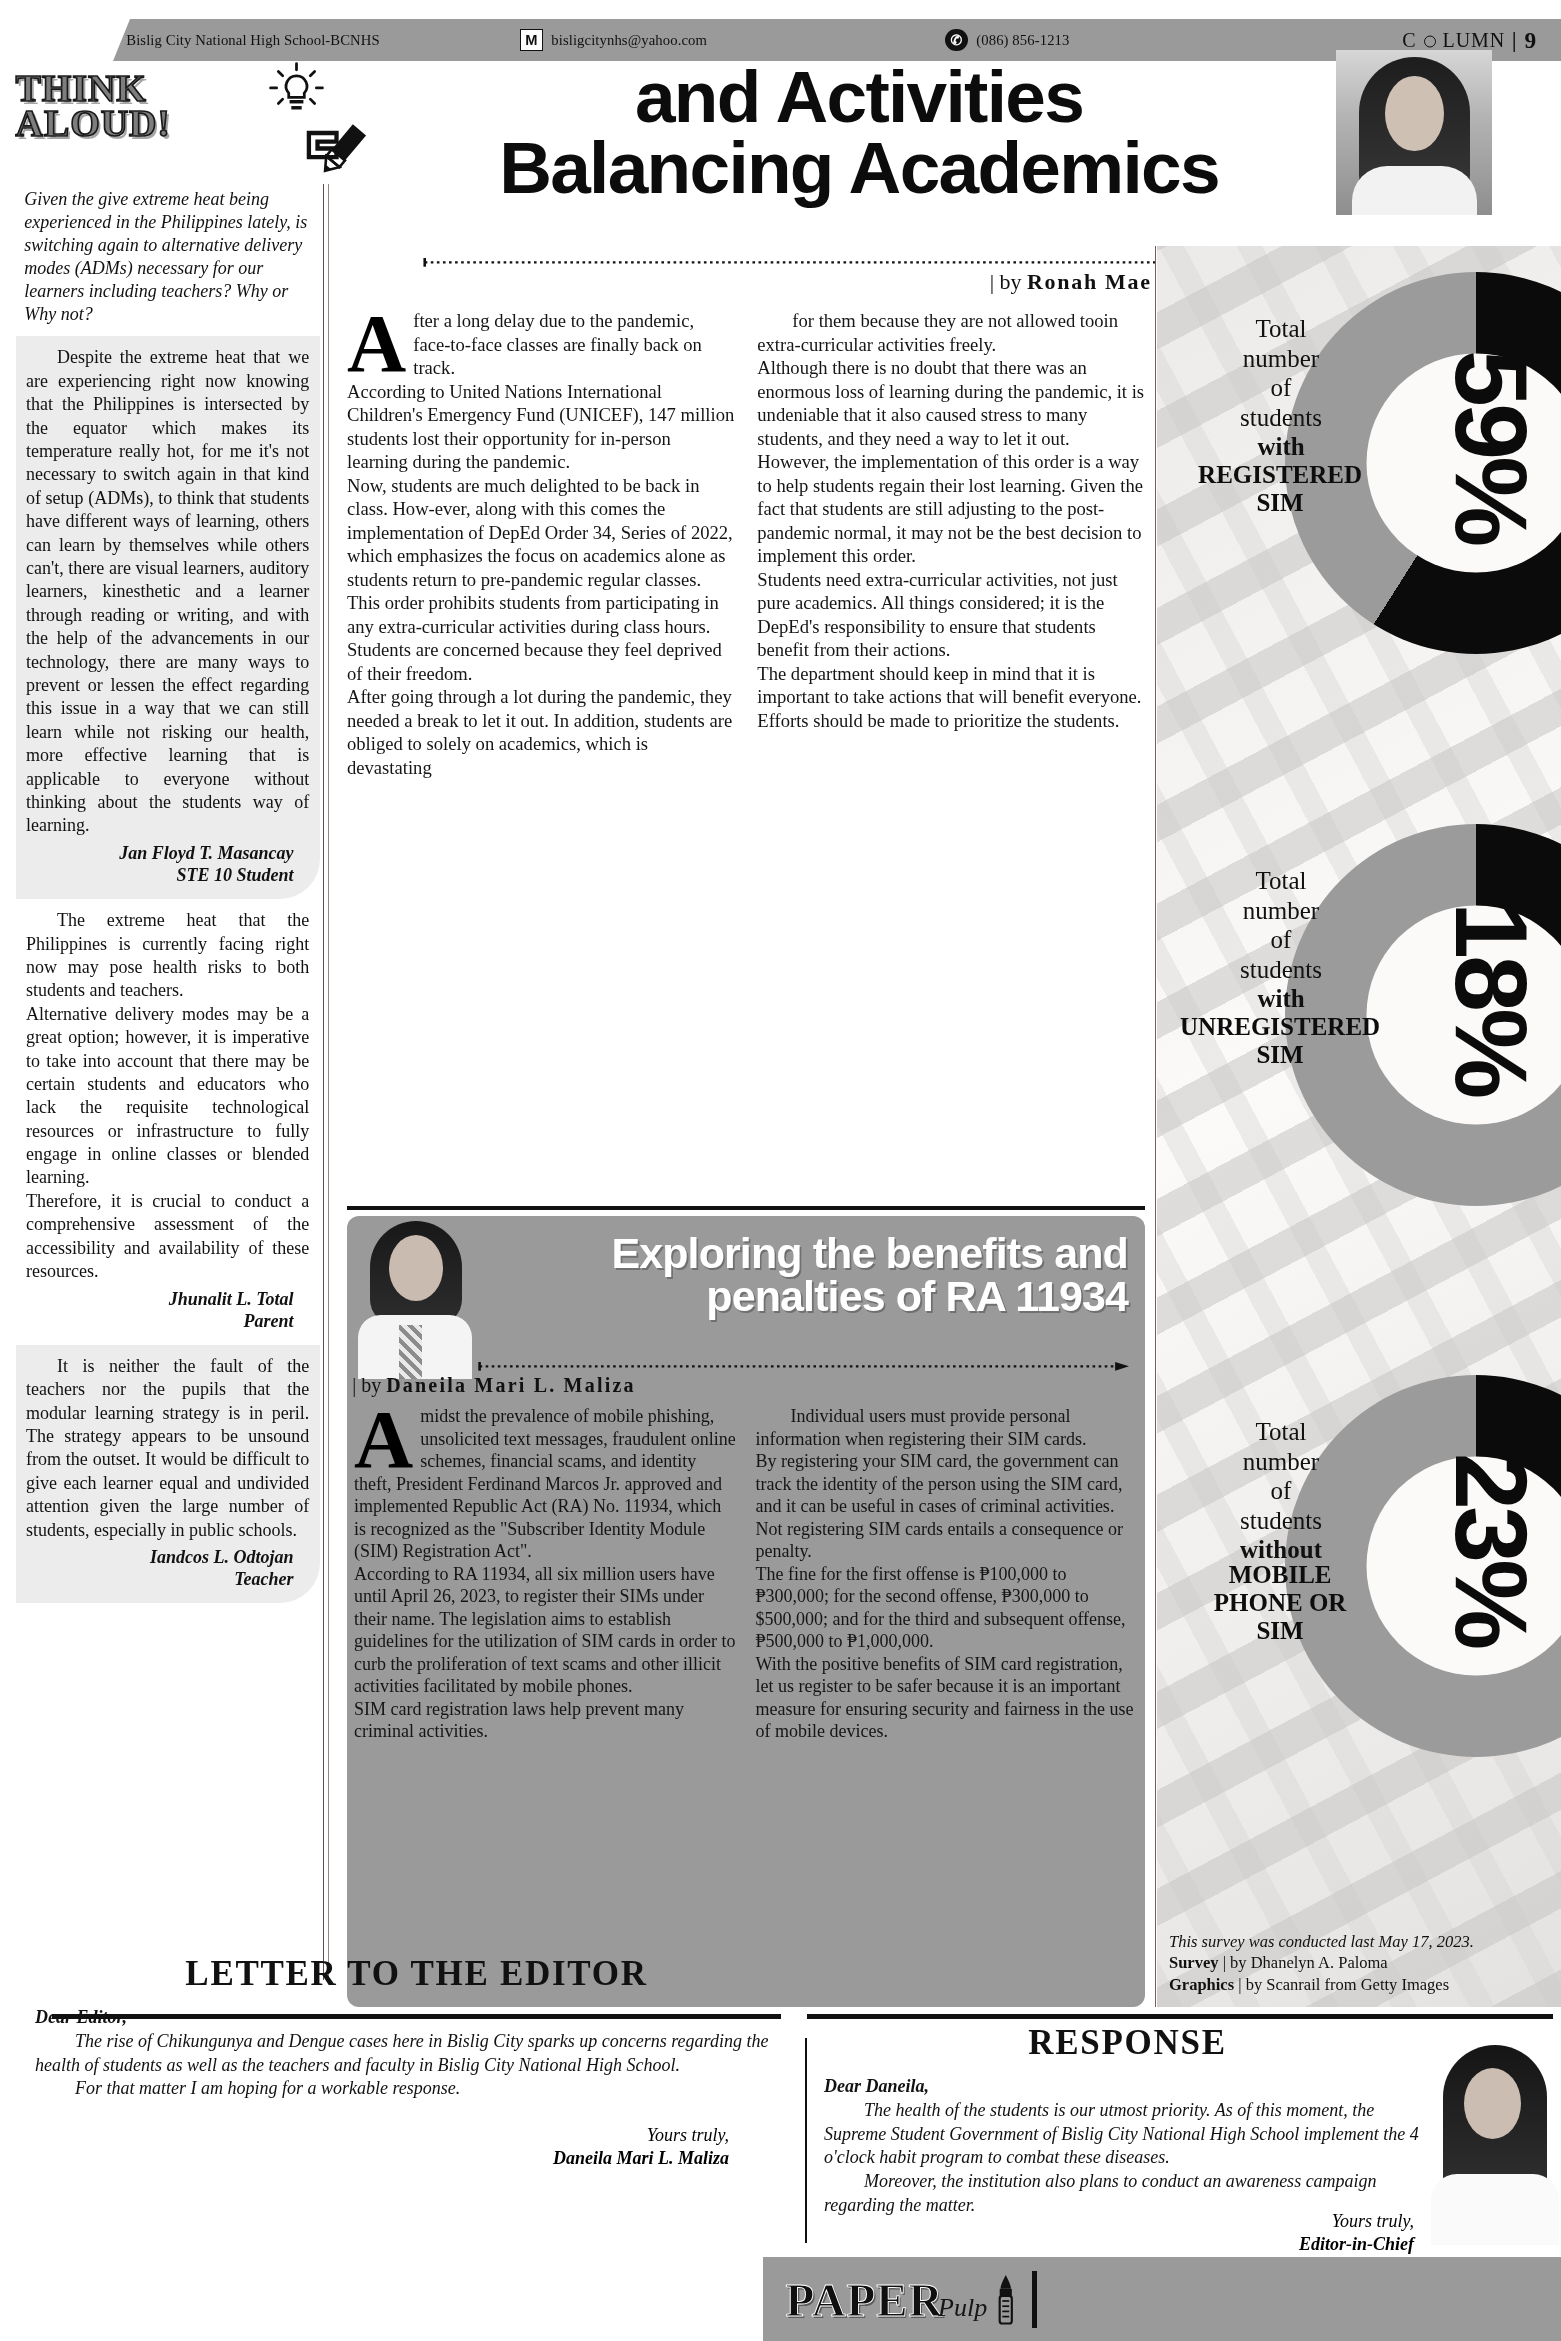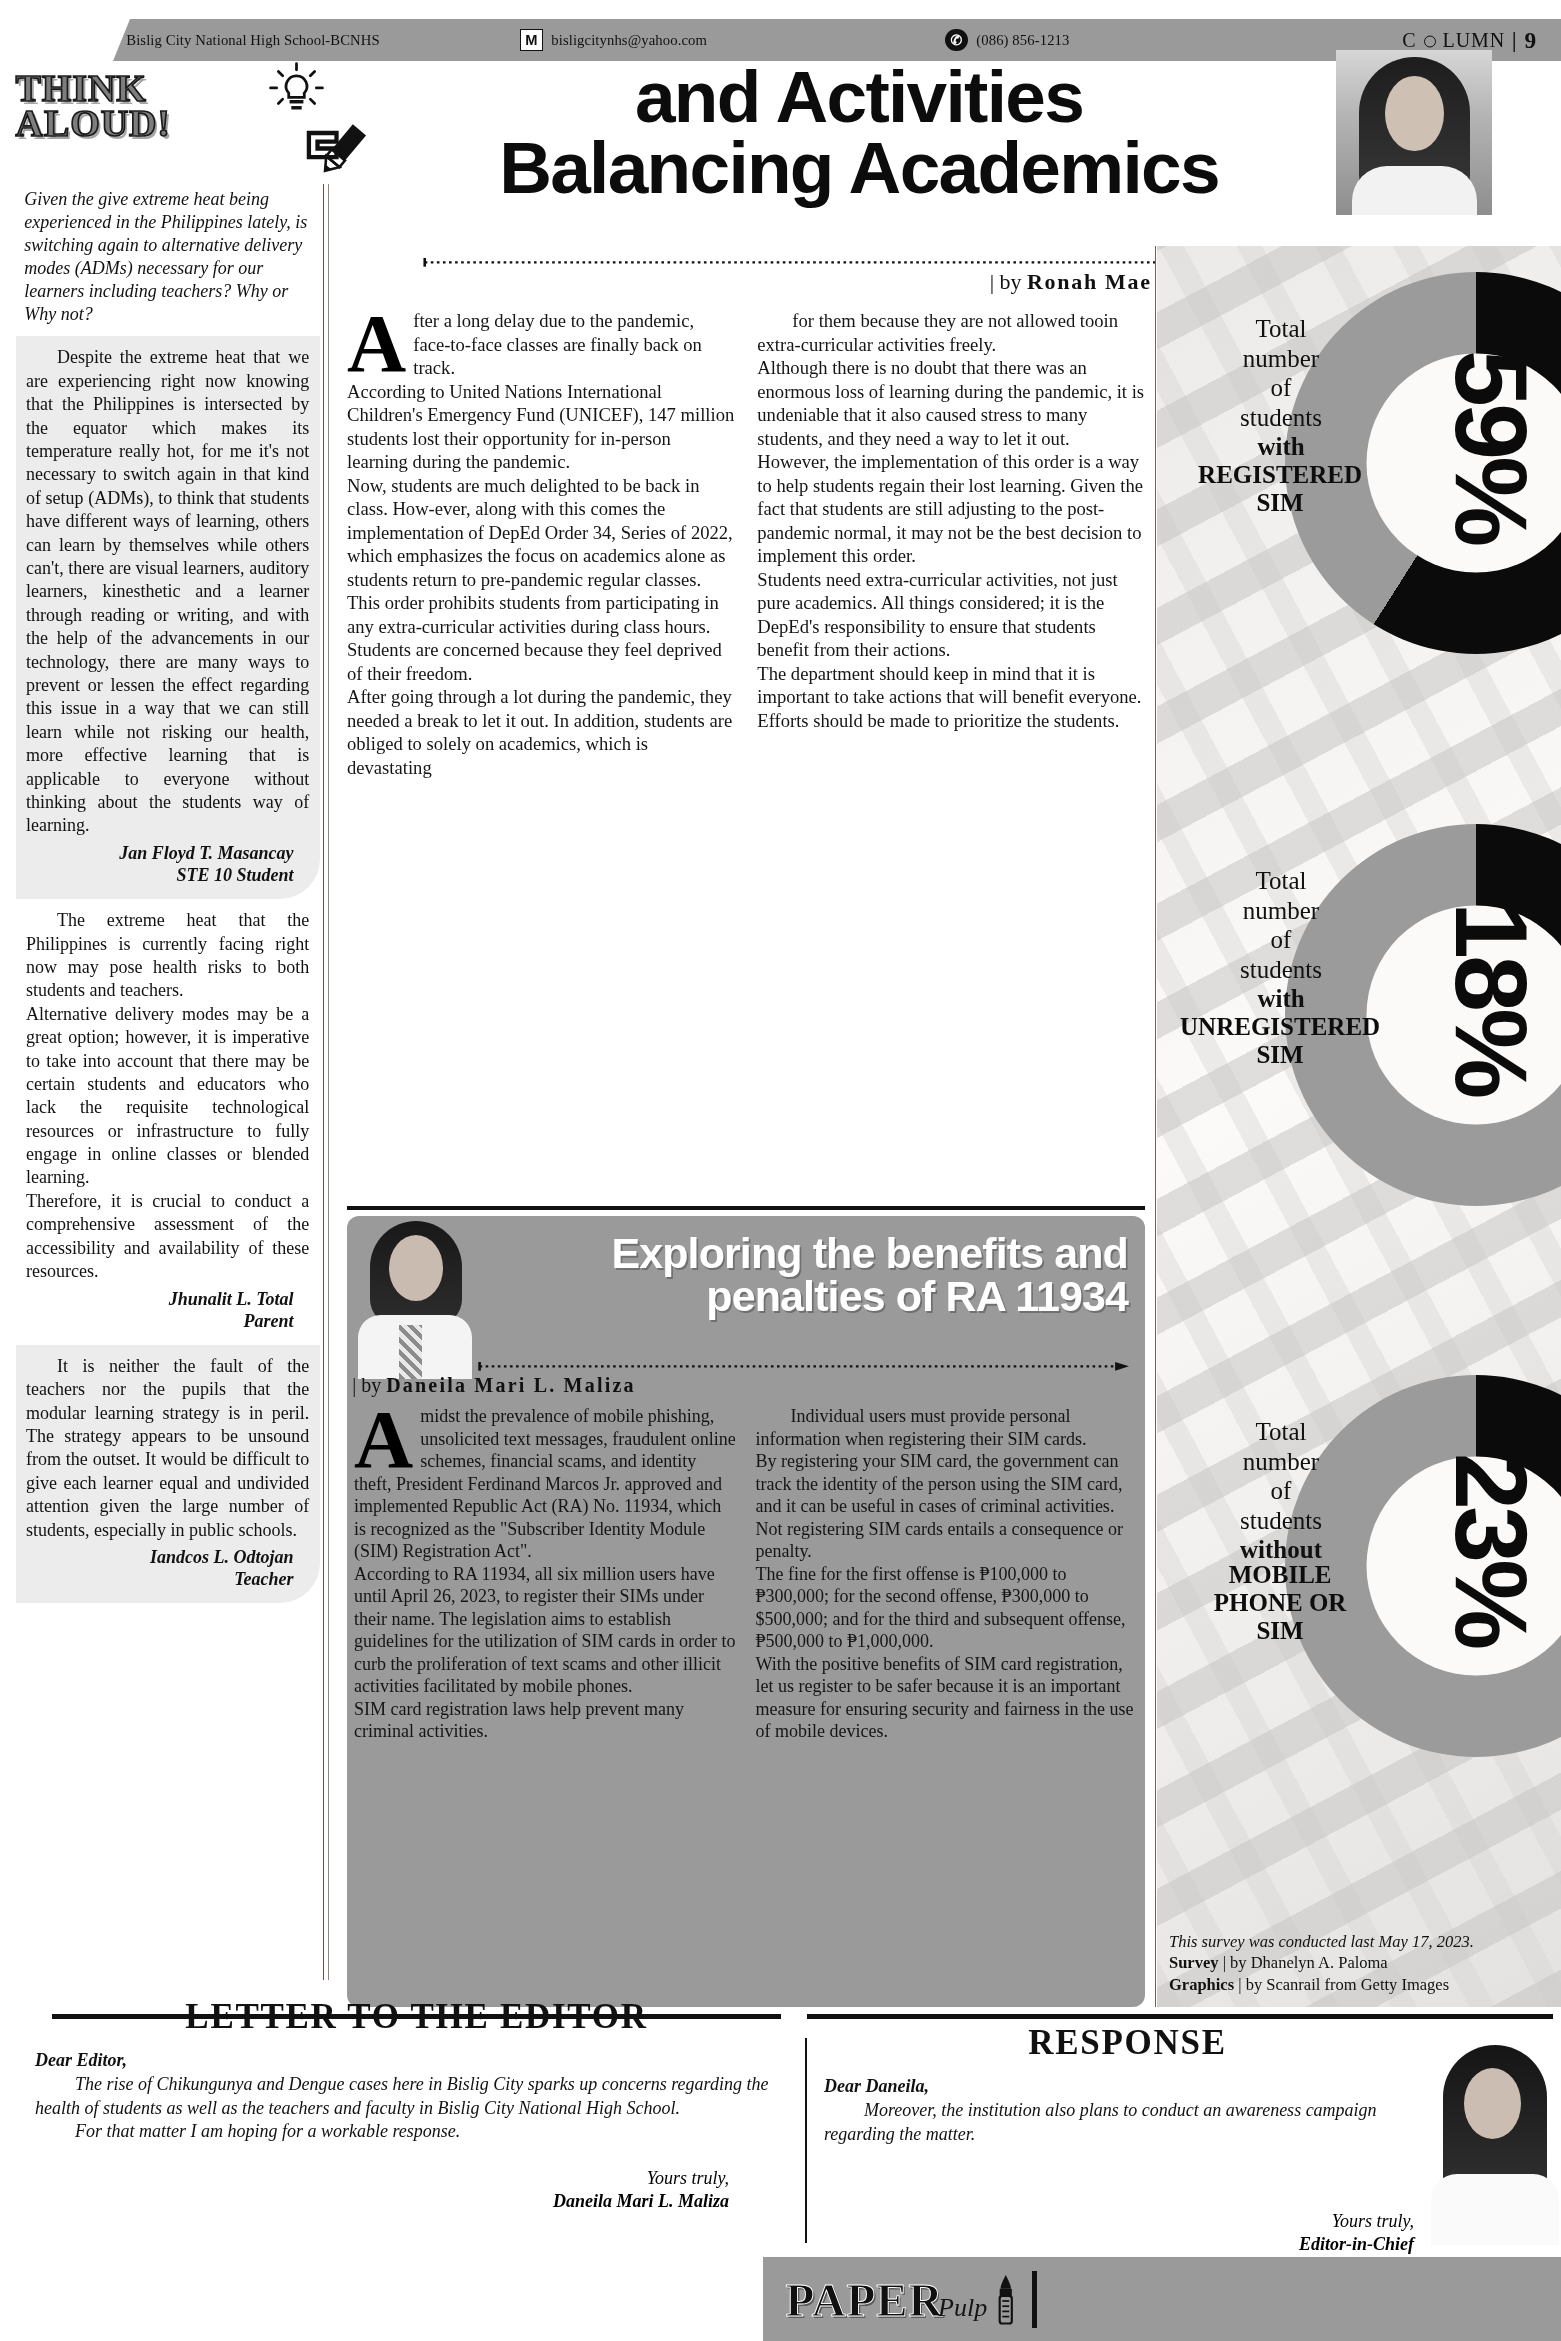--- a/index.html
+++ b/index.html
@@ -232,21 +232,21 @@
   .survey-note .bd { font-weight: bold; }
 
   
   .bottom-rule-l {
     position: absolute; left: 52px; top: 2014px; width: 729px; height: 0; border-top: 5.2px solid #111;
   }
   .bottom-rule-r {
     position: absolute; left: 807px; top: 2014px; width: 746px; height: 0; border-top: 5.2px solid #111;
   }
   .lte {
-    position: absolute; left: 35px; top: 1997px; width: 763px;
+    position: absolute; left: 35px; top: 1954px; width: 763px;
   }
   .lte-title, .resp-title {
     text-align: center; font-family: "Liberation Serif", serif; font-weight: bold;
     font-size: 35px; letter-spacing: 1.7px; color: #111;
   }
   .lte-body, .resp-body {
     font-style: italic; font-size: 18px; line-height: 1.32; color: #111; margin-top: 12px;
   }
   .lte-body .salut, .resp-body .salut { font-weight: bold; font-style: italic; }
   .lte-body p, .resp-body p { text-indent: 40px; }
@@ -548,20 +548,21 @@
     <div>Yours truly,</div>
     <div class="nm">Daneila Mari L. Maliza</div>
   </div>
 </div>
 
 <div class="resp-divider"></div>
 <div class="resp">
   <div class="resp-title">RESPONSE</div>
   <div class="resp-body">
     <div class="salut">Dear Daneila,</div>
+    <p>The health of the students is our utmost priority.  As of this moment, the Supreme Student Government of Bislig City National High School implement the 4 o'clock habit program to combat these diseases.</p>
     <p>Moreover, the institution also plans to conduct an awareness campaign regarding the matter.</p>
   </div>
 </div>
 <div class="resp-sig">
   <div>Yours truly,</div>
   <div class="nm">Editor-in-Chief</div>
 </div>
 <div class="resp-photo">
   <div class="rp-hair"></div>
     <div class="rp-face"></div>

